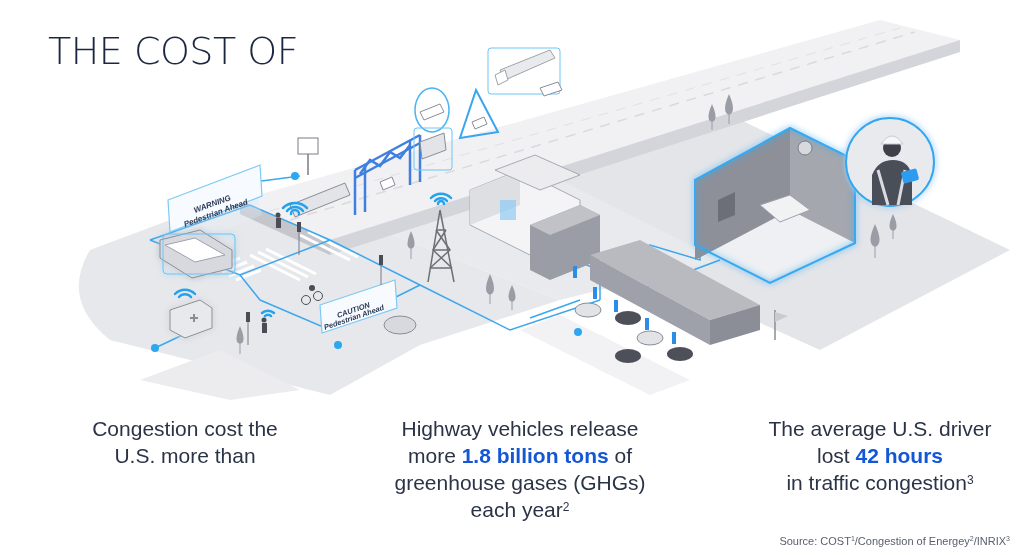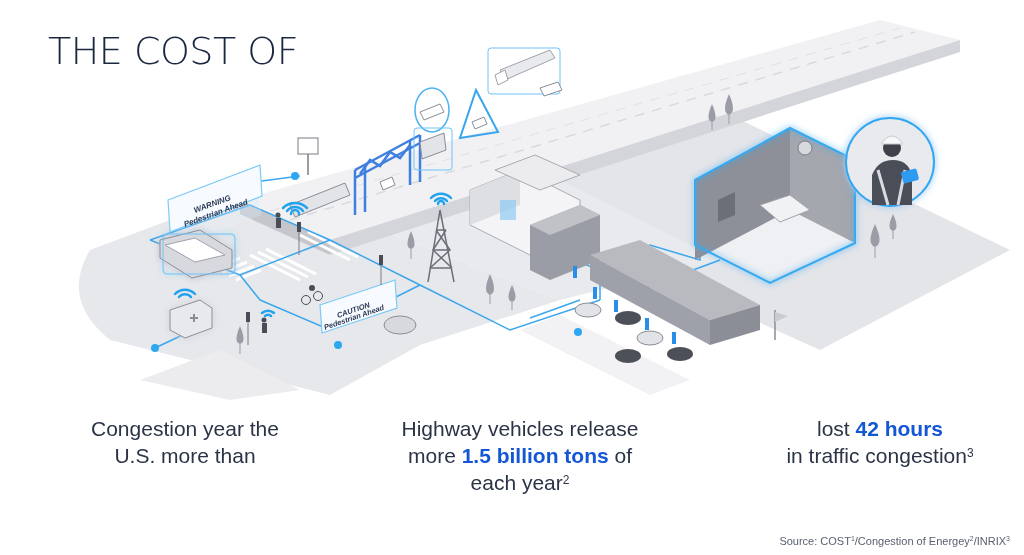--- a/index.html
+++ b/index.html
@@ -290,35 +290,37 @@
       <rect x="276" y="218" width="5" height="10"></rect>
     <circle cx="264" cy="320" r="2.5"></circle>
       <rect x="262" y="323" width="5" height="10"></rect>
     <circle cx="312" cy="288" r="3"></circle>
     <circle cx="306" cy="300" r="4.5" fill="none" stroke="#4a4d56"></circle>
     <circle cx="318" cy="296" r="4.5" fill="none" stroke="#4a4d56"></circle>
   </g>
 </svg>
 
 <div class="stat stat-1">
-  <div>Congestion year the</div>
+  <div>Congestion cost the</div>
   <div>U.S. more than</div>
 </div>
 
 <div class="stat stat-2">
   <div>Highway vehicles release</div>
   <div>
-    <span>more </span><span class="hl">1.5 billion tons</span><span> of</span>
+    <span>more </span><span class="hl">1.8 billion tons</span><span> of</span>
   </div>
+  <div>greenhouse gases (GHGs)</div>
   <div>
     <span>each year</span><sup>2</sup>
   </div>
 </div>
 
 <div class="stat stat-3">
+  <div>The average U.S. driver</div>
   <div>
     <span>lost </span><span class="hl">42 hours</span>
   </div>
   <div>
     <span>in traffic congestion</span><sup>3</sup>
   </div>
 </div>
 
 <div class="source">
   <span>Source: COST</span><sup>1</sup><span>/Congestion of Energey</span><sup>2</sup><span>/INRIX</span><sup>3</sup>

